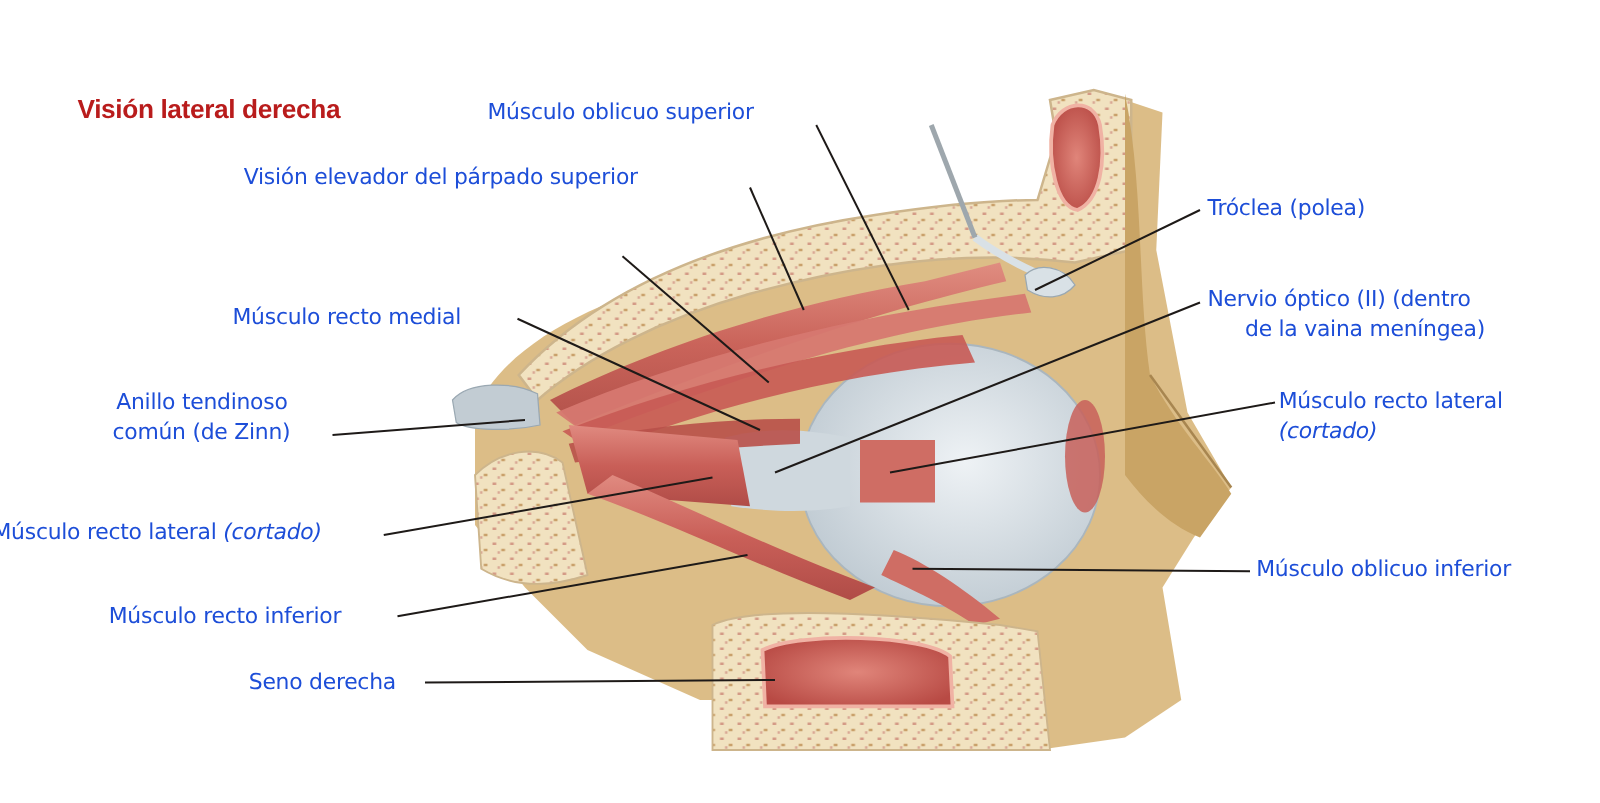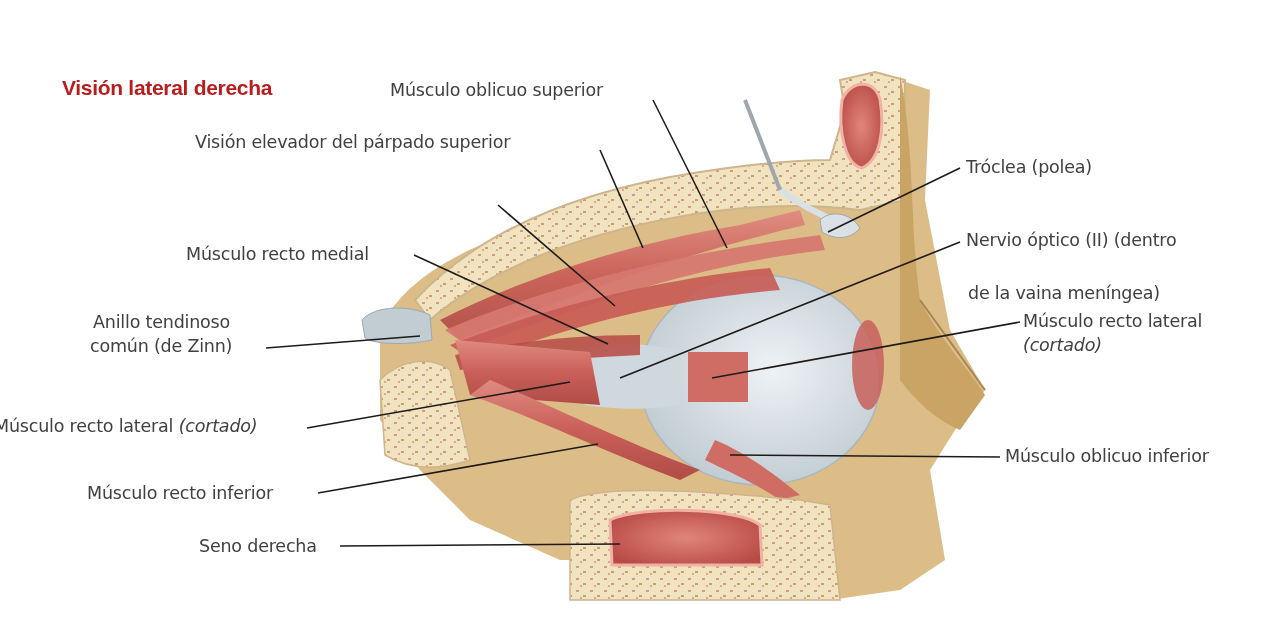--- a/index.html
+++ b/index.html
@@ -1,19 +1,19 @@
 <!DOCTYPE html>
 <html><head>
   <meta charset="utf-8">
   <style>
     html, body { margin: 0; padding: 0; background: #ffffff; }
     body { width: 1280px; height: 642px; position: relative; overflow: hidden; font-family: "DejaVu Sans", sans-serif; }
     .stage { position: absolute; left: 0; top: 0; width: 1280px; height: 642px; }
     .illustration { position: absolute; left: 0; top: 0; }
-    .label { position: absolute; font-family: "DejaVu Sans", sans-serif; font-size: 17.5px; color: #404040; white-space: nowrap; line-height: 21px; letter-spacing: -0.2px; }
+    .label { position: absolute; font-family: "DejaVu Sans", sans-serif; font-size: 17.5px; color: #1d4ed8; white-space: nowrap; line-height: 21px; letter-spacing: -0.2px; }
     .label i { font-style: italic; }
     .title { position: absolute; left: 62px; top: 76px; font-family: "Liberation Sans", sans-serif; font-weight: bold; font-size: 21px; color: #b91c1c; letter-spacing: -0.3px; }
   </style>
 </head>
 <body>
 
 <div class="stage">
 
   <svg class="illustration" width="1280" height="642" viewBox="0 0 1280 642">
     <defs>
@@ -102,20 +102,20 @@
   <div class="label" style="left:93px; top:312px;">Anillo tendinoso</div>
   <div class="label" style="left:90px; top:336px;">común (de Zinn)</div>
 
   <div class="label" style="left:-6px; top:416px;"><span>Músculo recto lateral </span><i>(cortado)</i></div>
 
   <div class="label" style="left:87px; top:483px;">Músculo recto inferior</div>
   <div class="label" style="left:199px; top:536px;">Seno derecha</div>
 
   <div class="label" style="left:966px; top:157px;">Tróclea (polea)</div>
   <div class="label" style="left:966px; top:230px;">Nervio óptico (II) (dentro</div>
-  <div class="label" style="left:968px; top:254px;margin-top:29px;">de la vaina meníngea)</div>
+  <div class="label" style="left:996px; top:254px;">de la vaina meníngea)</div>
 
   <div class="label" style="left:1023px; top:311px;">Músculo recto lateral</div>
   <div class="label" style="left:1023px; top:335px;"><i>(cortado)</i></div>
 
   <div class="label" style="left:1005px; top:446px;">Músculo oblicuo inferior</div>
 
 </div>
 
 </body></html>

